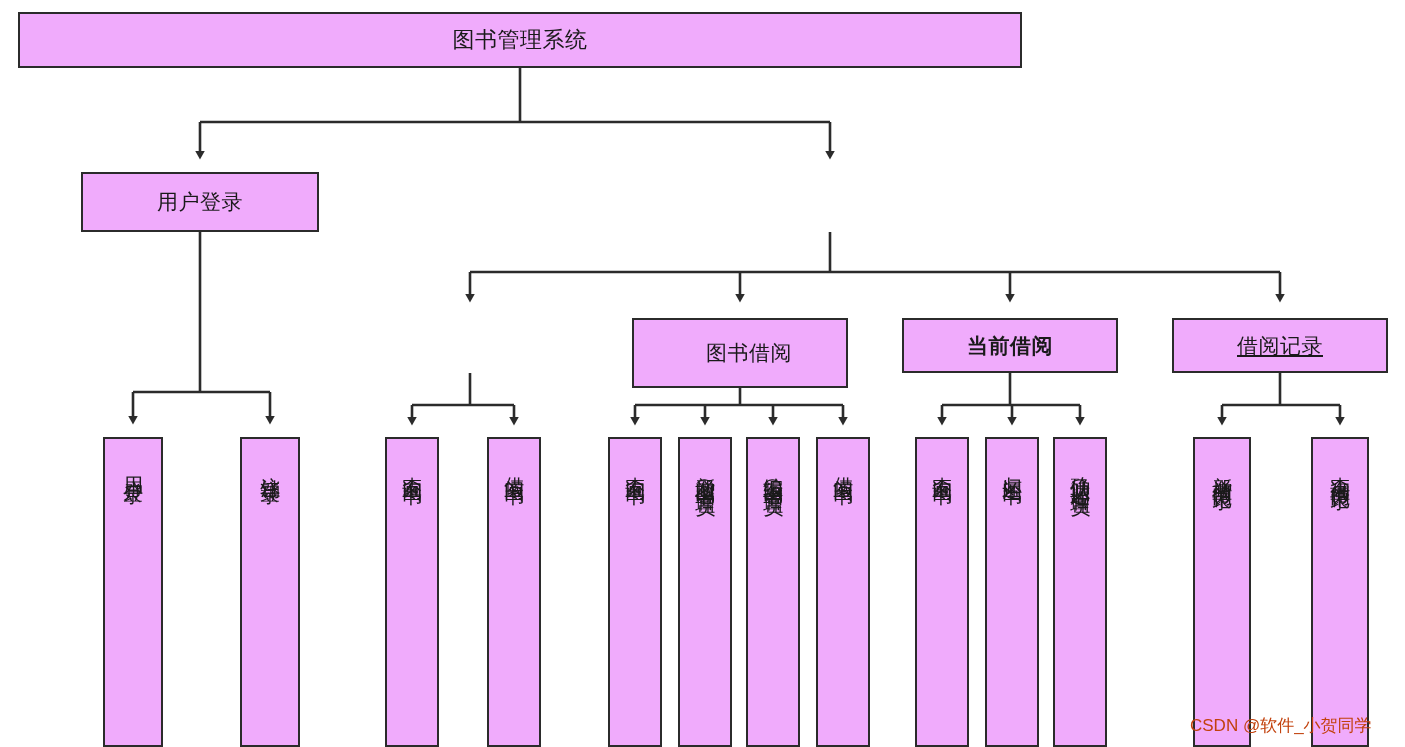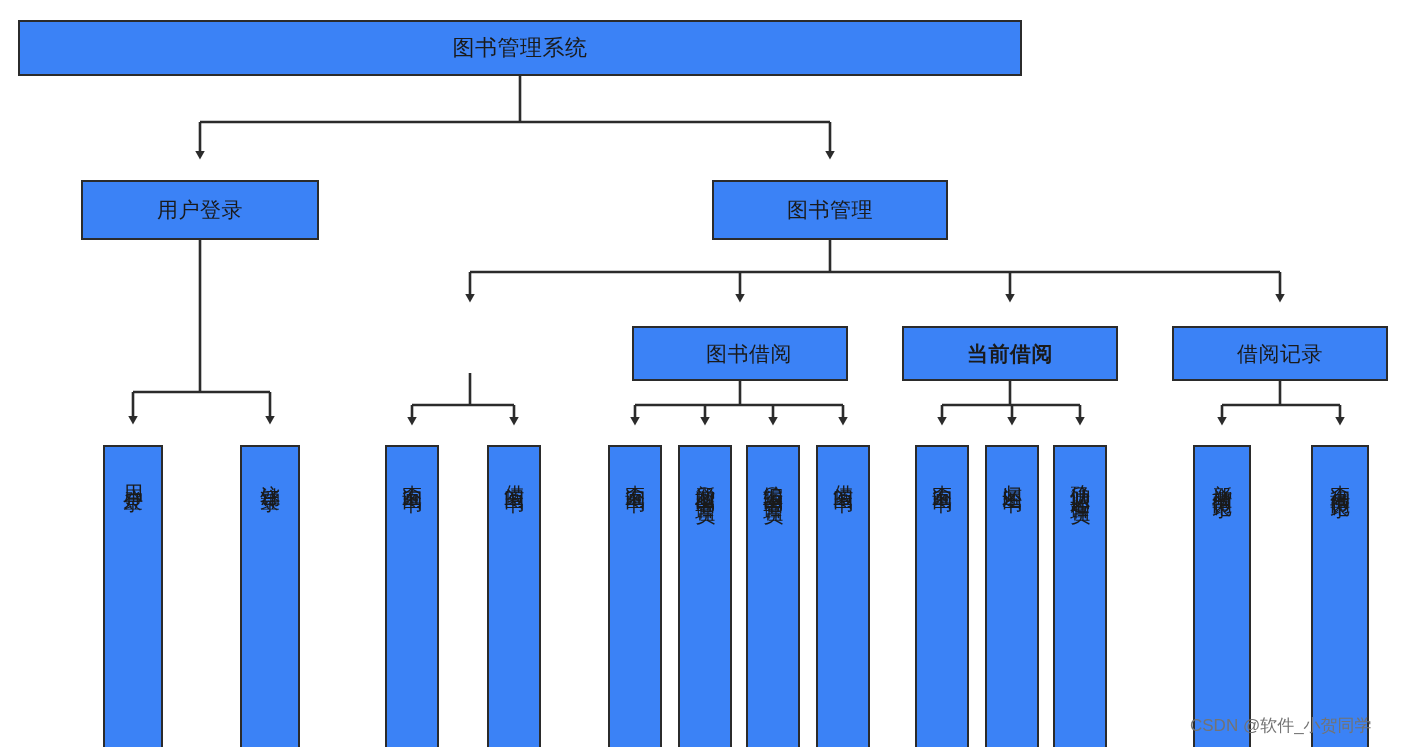--- a/index.html
+++ b/index.html
@@ -24,28 +24,27 @@
     left: 0;
     top: 0;
     width: 1405px;
     height: 747px;
     pointer-events: none;
   }
   .node {
     position: absolute;
     box-sizing: border-box;
     border: 2px solid #2b2b2b;
-    background: #3b82f6;
+    background: #f0abfc;
     color: #1a1a1a;
     display: flex;
     align-items: center;
     justify-content: center;
     text-align: left;
     z-index: 2;
-    margin-top: 8px;
   }
   .node-h {
     font-size: 21px;
     letter-spacing: 0.5px;
     line-height: 1.2;
   }
   .node-root {
     font-size: 22px;
   }
   .node-v {
@@ -60,21 +59,21 @@
     line-height: 1.38;
     letter-spacing: 3px;
     white-space: nowrap;
     color: #1a1a1a;
   }
   .watermark {
     position: absolute;
     left: 1190px;
     top: 714px;
     font-size: 17px;
-    color: #737373;
+    color: #c2410c;
     white-space: nowrap;
     z-index: 5;
     font-family: "Liberation Sans", "DejaVu Sans", sans-serif;
   }
 </style>
 </head>
 <body>
 
 <div id="diagram">
 
@@ -128,31 +127,28 @@
     </g>
   </svg>
 
   <div class="node node-h node-root" id="root-node" style="left: 18px; top: 12px; width: 1004px; height: 56px;">
     <span>图书管理系统</span>
   </div>
 
   <div class="node node-h" id="l2-0" style="left: 81px; top: 172px; width: 238px; height: 60px;">
     <span>用户登录</span>
   </div>
-  <div class="node node-h" id="l2-1" style="left: 712px; top: 172px; width: 236px; height: 60px;">
-    <span>图书管理</span>
-  </div>
 
-  <div class="node node-h" id="l3-1" style="left: 632px; top: 318px; width: 216px; height: 55px; padding-left: 18px;">
+  <div class="node node-h" id="l3-1" style="left: 632px; top: 318px; width: 216px; height: 70px; padding-left: 18px;">
     <span>图书借阅</span>
   </div>
   <div class="node node-h" id="l3-2" style="left: 902px; top: 318px; width: 216px; height: 55px; font-weight: bold;">
     <span>当前借阅</span>
   </div>
-  <div class="node node-h" id="l3-3" style="left: 1172px; top: 318px; width: 216px; height: 55px;">
+  <div class="node node-h" id="l3-3" style="left: 1172px; top: 318px; width: 216px; height: 55px; text-decoration: underline;">
     <span>借阅记录</span>
   </div>
 
   <div class="node node-v" id="lf-0" style="left: 103px; top: 437px; width: 60px; height: 310px;">
     <span class="vtext">用户登录</span>
   </div>
   <div class="node node-v" id="lf-1" style="left: 240px; top: 437px; width: 60px; height: 310px;">
     <span class="vtext">注销登录</span>
   </div>
   <div class="node node-v" id="lf-2" style="left: 385px; top: 437px; width: 54px; height: 310px;">

